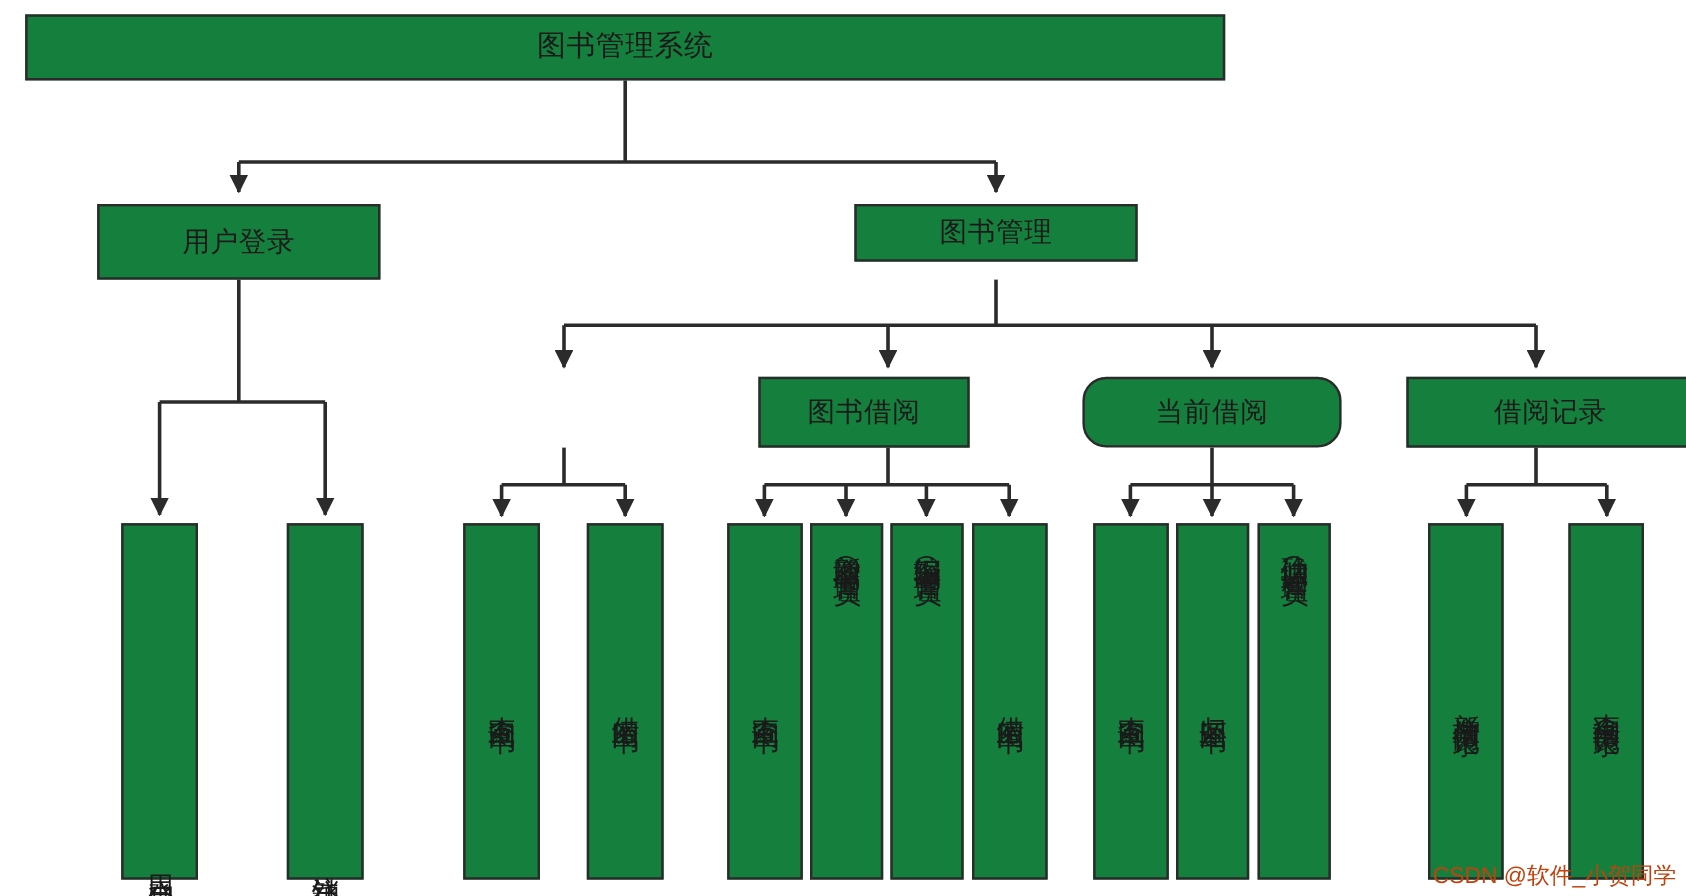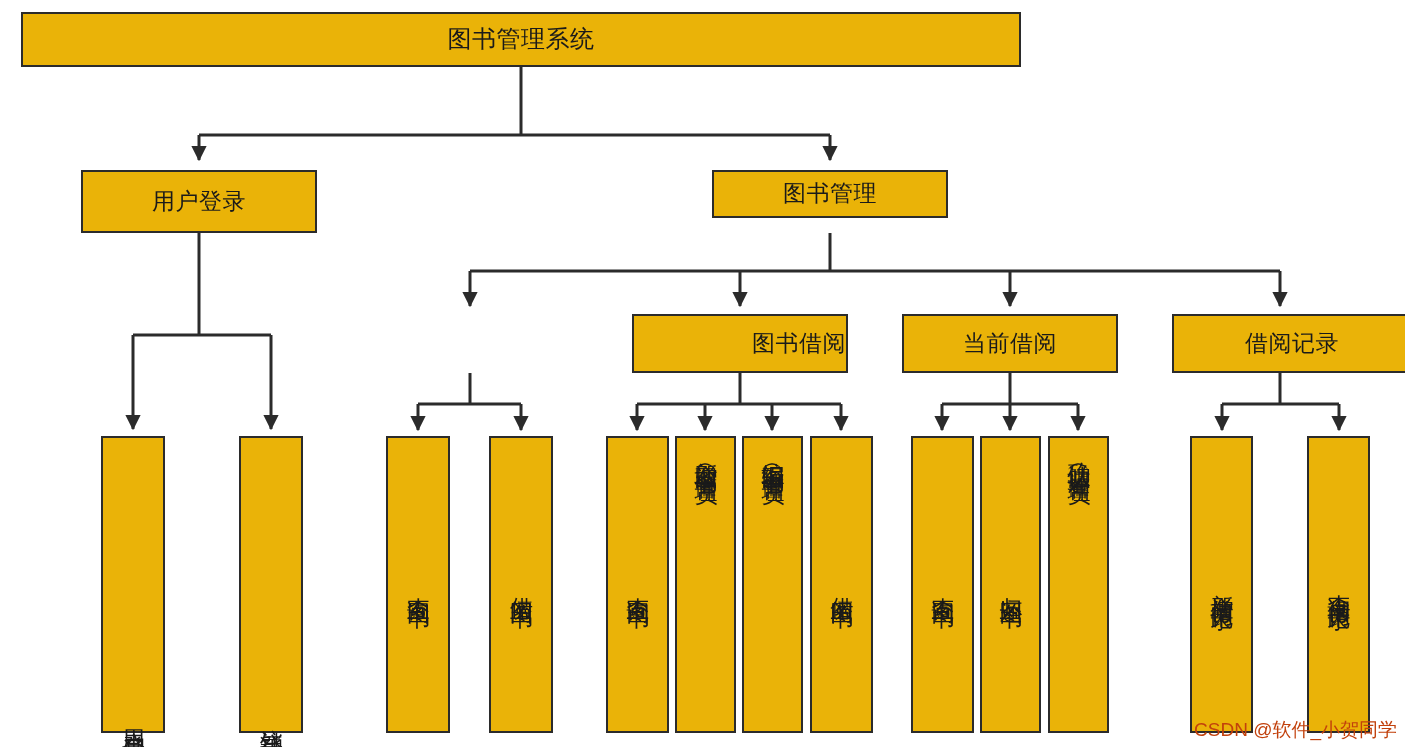--- a/index.html
+++ b/index.html
@@ -23,21 +23,21 @@
     left: 0;
     top: 0;
     width: 1405px;
     height: 747px;
     pointer-events: none;
   }
   .node {
     position: absolute;
     box-sizing: border-box;
     border: 2px solid #2b2b2b;
-    background: #eab308;
+    background: #15803d;
     color: #1a1a1a;
     display: flex;
     align-items: center;
     justify-content: center;
     z-index: 2;
   }
   .node .label {
     display: block;
     line-height: 1.18;
     white-space: nowrap;
@@ -143,24 +143,24 @@
     <span class="label">图书管理系统</span>
   </div>
 
   <div class="node horiz" style="left:81px; top:170px; width:236px; height:63px;">
     <span class="label">用户登录</span>
   </div>
   <div class="node horiz" style="left:712px; top:170px; width:236px; height:48px;">
     <span class="label">图书管理</span>
   </div>
 
-  <div class="node horiz" style="left:632px; top:314px; width:216px; height:59px;justify-content:flex-end;">
+  <div class="node horiz" style="left:632px; top:314px; width:176px; height:59px;">
     <span class="label">图书借阅</span>
   </div>
-  <div class="node horiz" style="left:902px; top:314px; width:216px; height:59px;">
+  <div class="node horiz" style="left:902px; top:314px; width:216px; height:59px;border-radius:20px;">
     <span class="label">当前借阅</span>
   </div>
   <div class="node horiz" style="left:1172px; top:314px; width:240px; height:59px;">
     <span class="label">借阅记录</span>
   </div>
 
   <div class="node vert low" style="left:101px; top:436px; width:64px; height:297px;">
     <span class="label">用户登录</span>
   </div>
   <div class="node vert low" style="left:239px; top:436px; width:64px; height:297px;">

